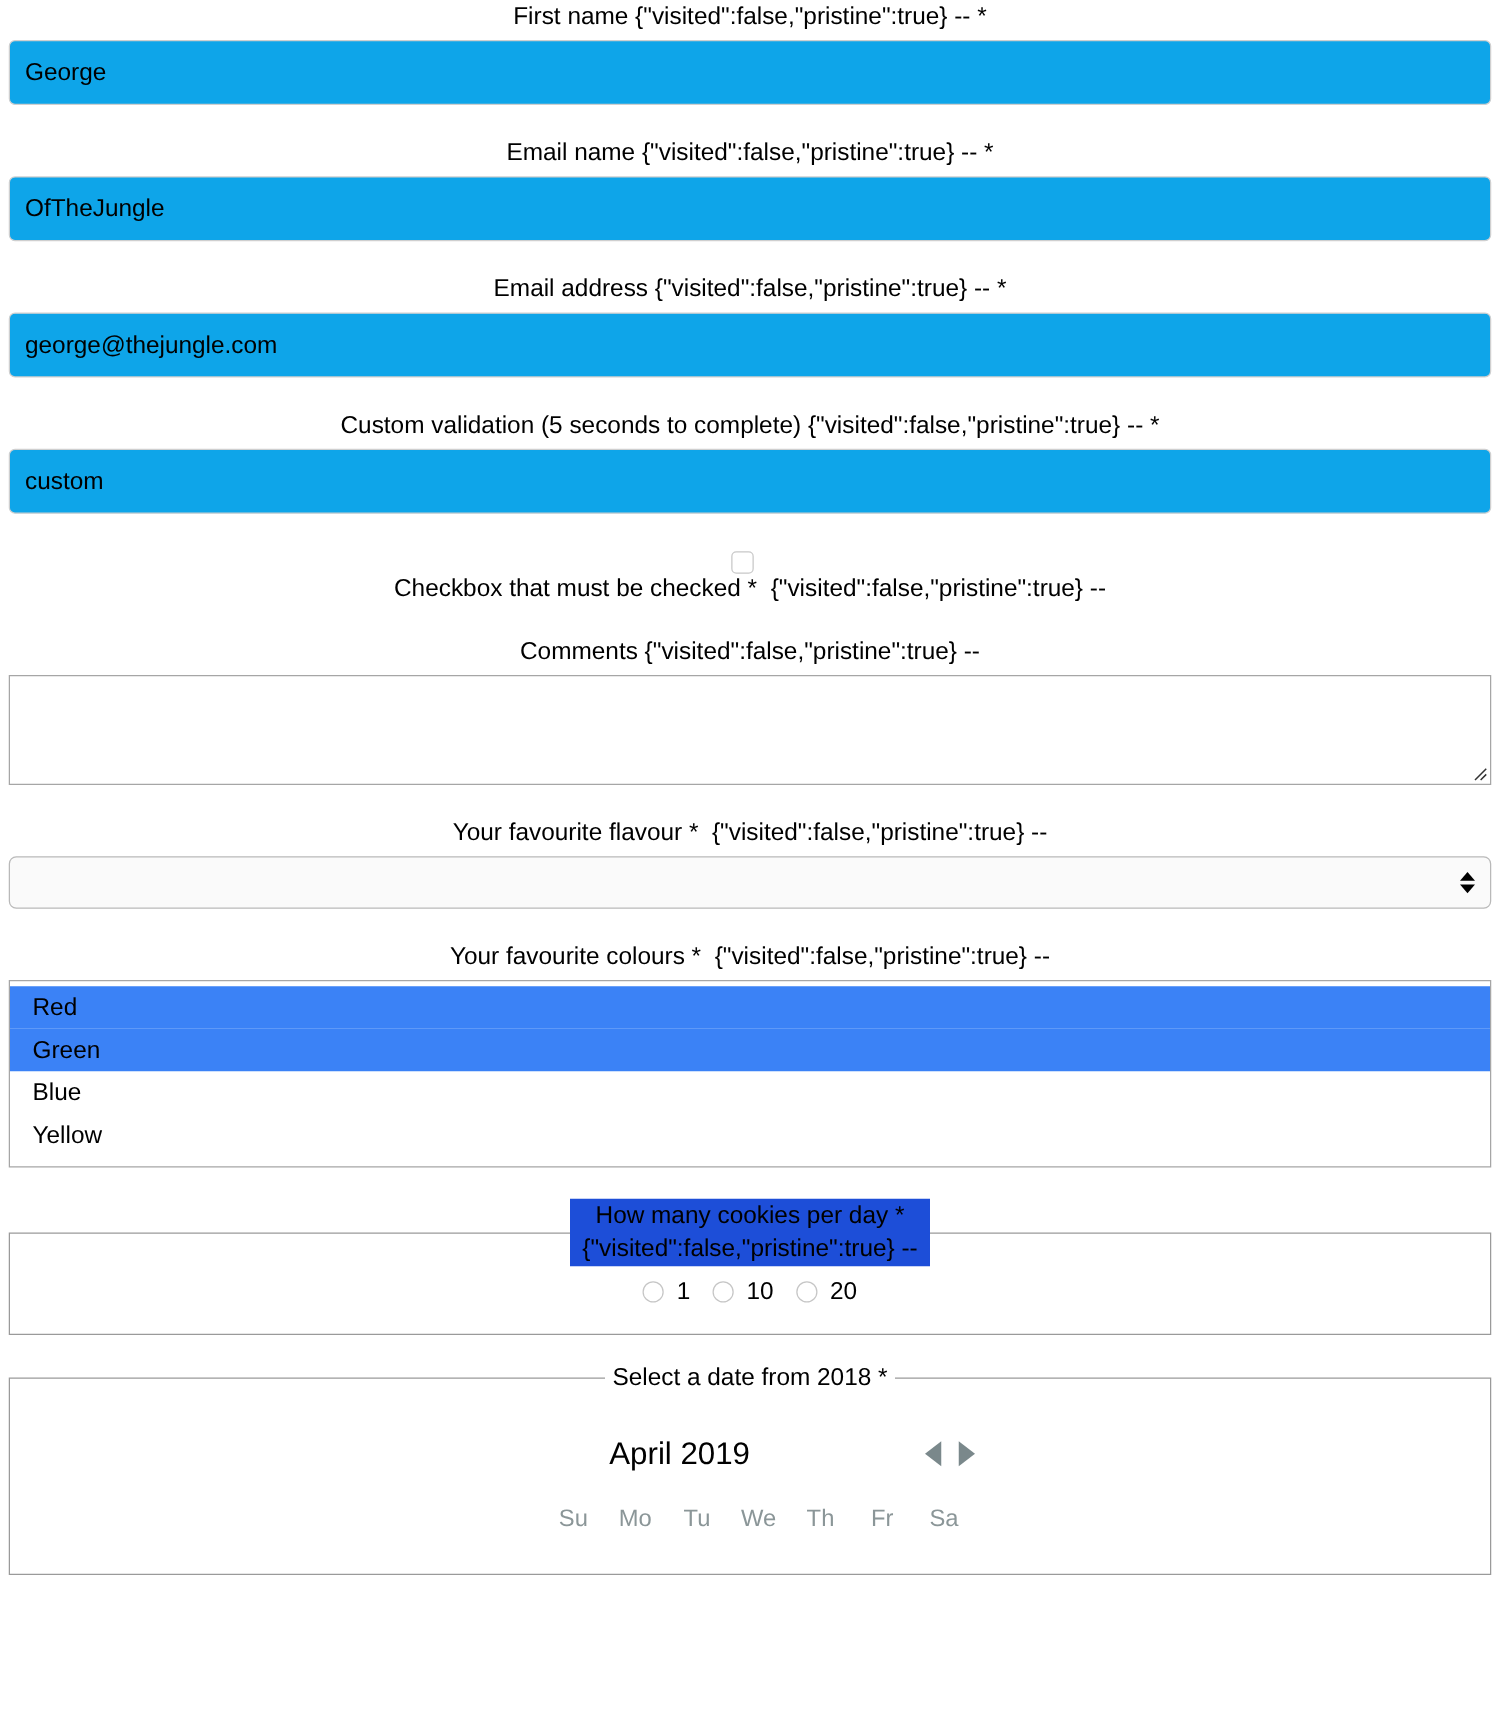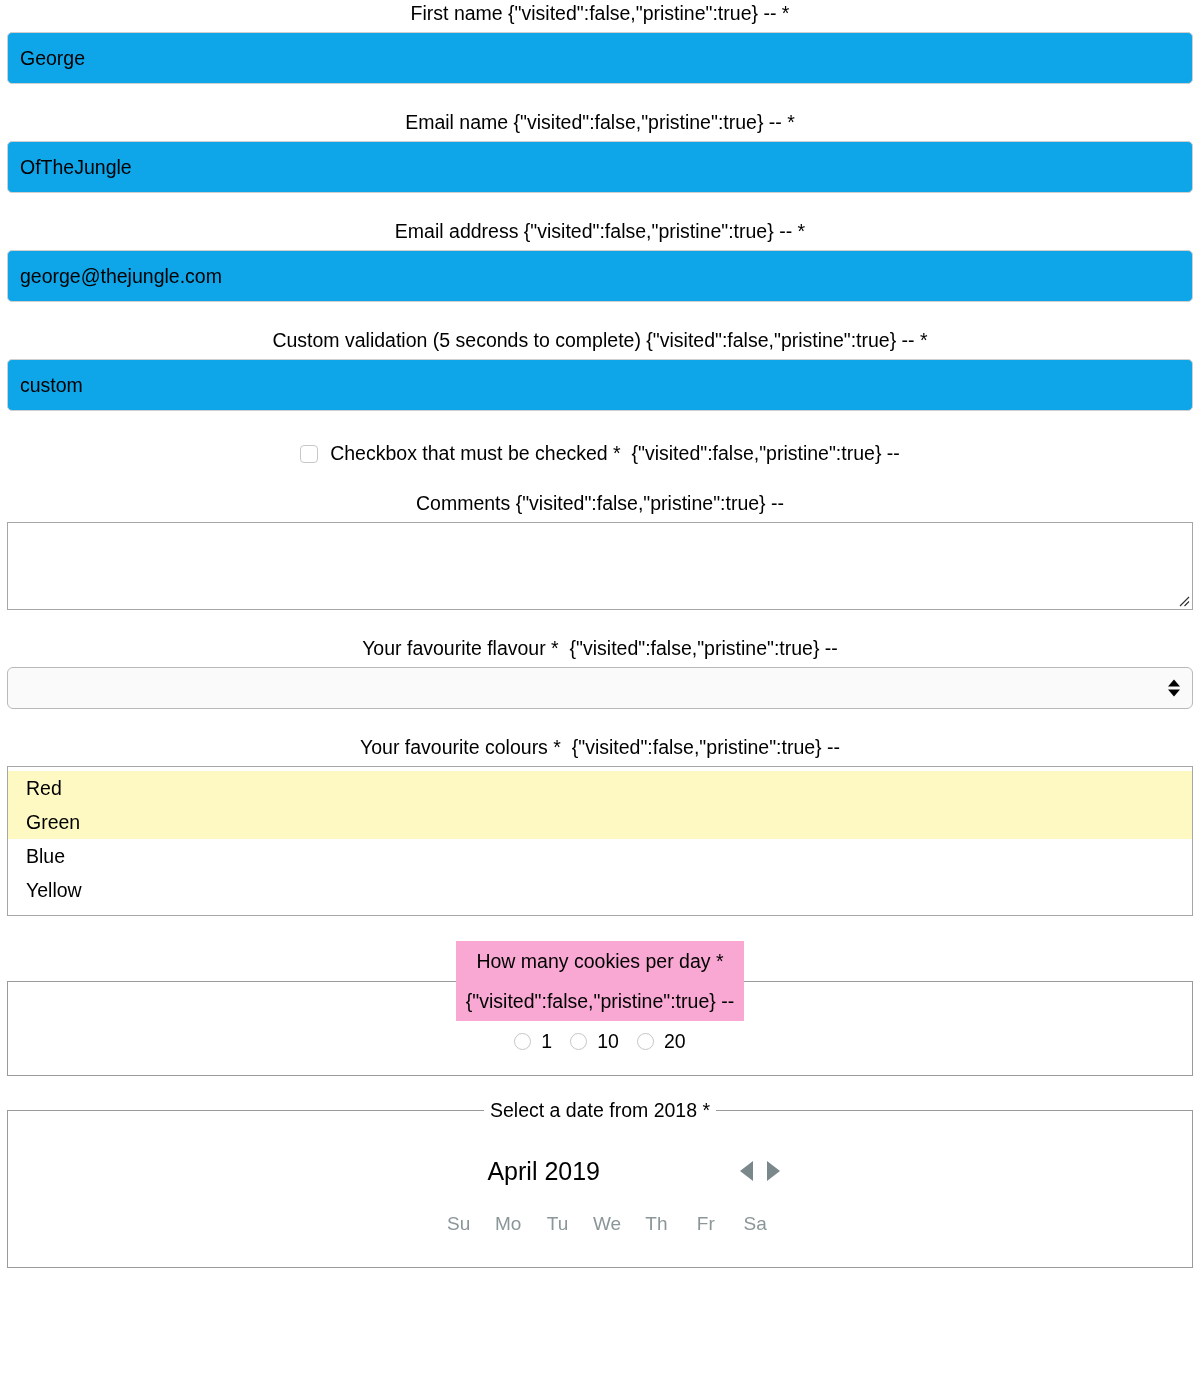--- a/index.html
+++ b/index.html
@@ -56,20 +56,21 @@
   }
   .text-input::placeholder { color: #b0b0b0; }
 
   
   .checkbox-row {
     display: flex;
     align-items: center;
     justify-content: center;
     margin: 0 0 24px 0;
     padding-top: 4px;
+    flex-direction: column;
   }
   .cb-box {
     width: 18px;
     height: 18px;
     min-width: 18px;
     border: 1px solid #c8c8c8;
     border-radius: 4px;
     background: #fff;
     display: inline-block;
     margin-right: 12px;
@@ -165,41 +166,41 @@
     padding: 4px 0 8px 0;
   }
   .listbox-option {
     font-size: 19.5px;
     line-height: 34px;
     padding: 0 0 0 18px;
     color: #000;
     background: transparent;
   }
   .listbox-option.selected {
-    background: #fef9c3;
+    background: #3b82f6;
   }
 
   
   .cookies-fieldset {
     width: 1186px;
     margin: 22px auto 0 auto;
     border: 1px solid #9a9a9a;
     border-radius: 0;
     padding: 0 0 22px 0;
     min-height: 96px;
   }
   .cookies-legend {
     text-align: center;
     font-size: 19.5px;
-    line-height: 40px;
+    line-height: 27px;
     padding: 0 10px;
     margin: 0 auto;
     max-width: 470px;
     white-space: pre-line;
-    background: #f9a8d4;
+    background: #1d4ed8;
   }
   .radio-row {
     display: flex;
     align-items: center;
     justify-content: center;
     gap: 0;
     margin-top: 8px;
   }
   .radio-item {
     display: inline-flex;

